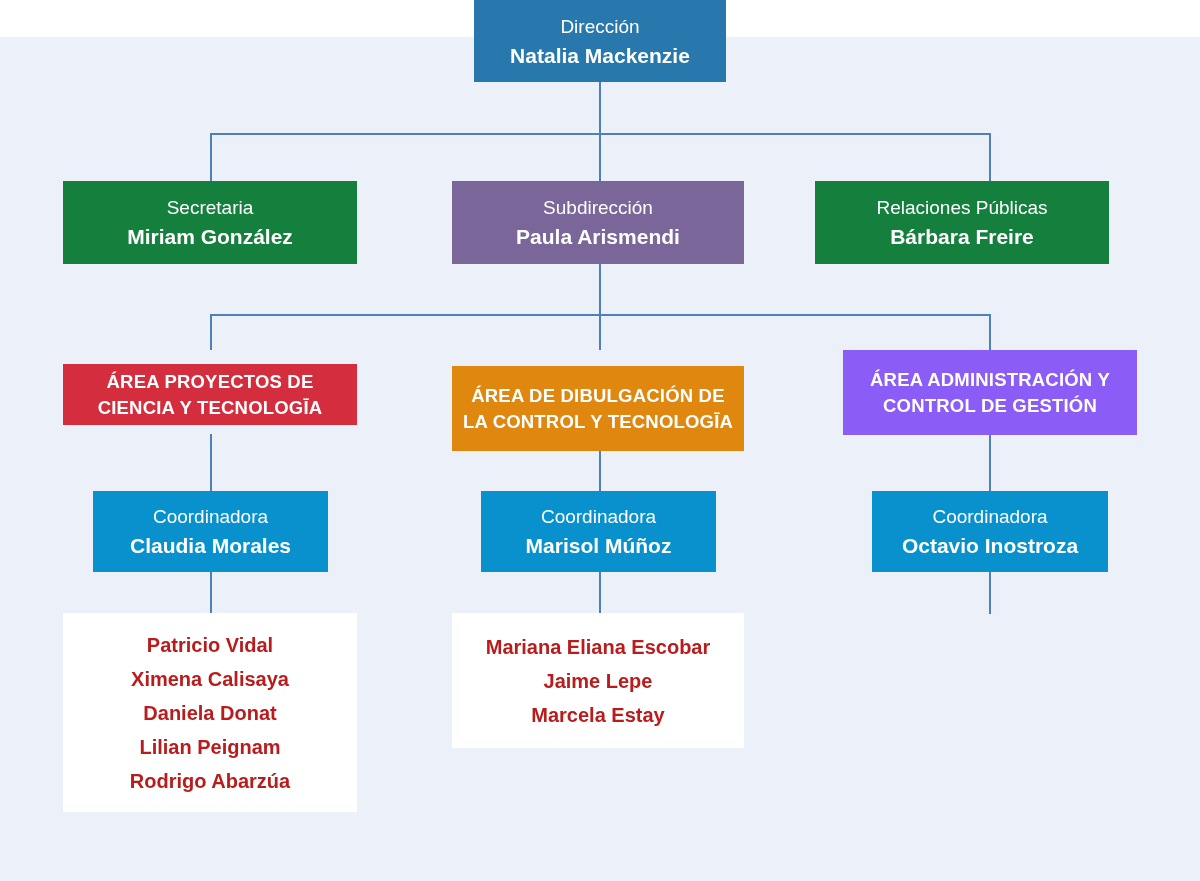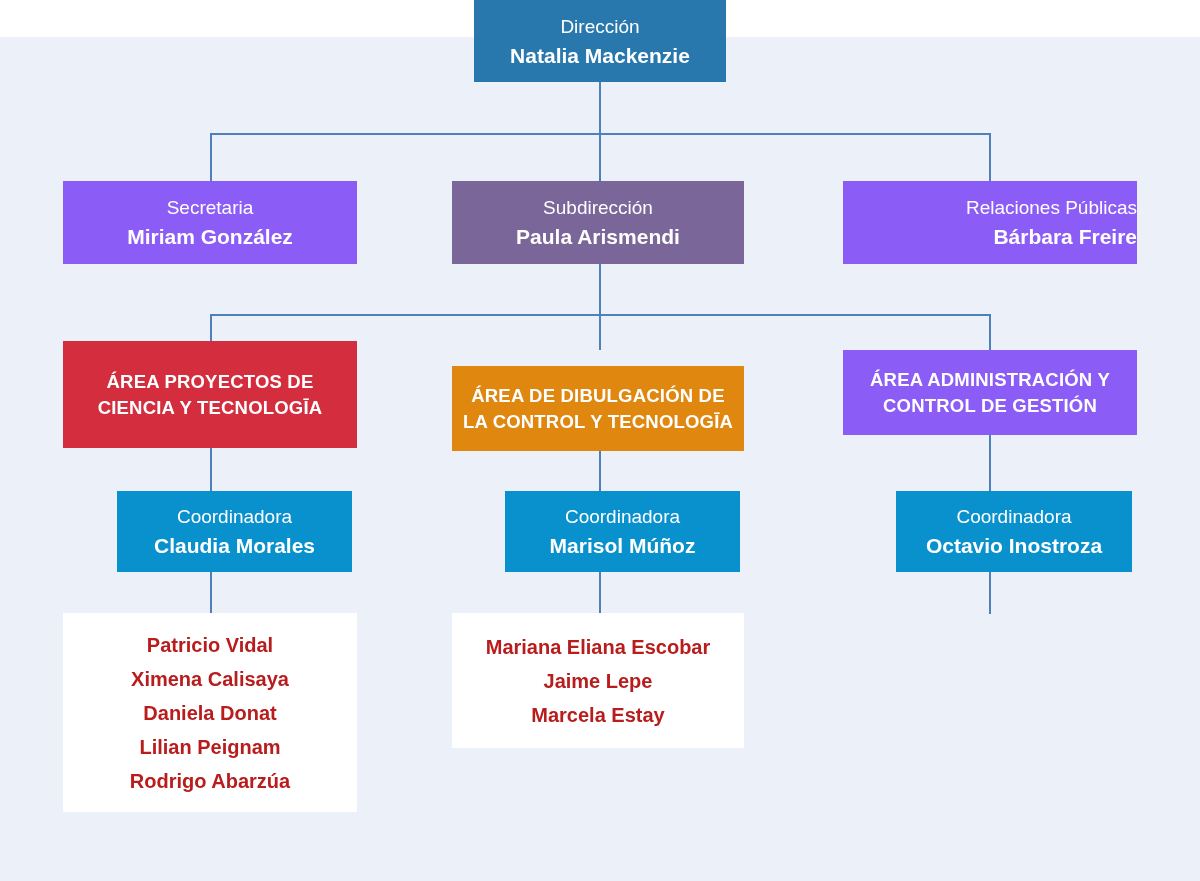--- a/index.html
+++ b/index.html
@@ -11,26 +11,26 @@
   .line{position:absolute;background:#4E80BB;}
   .v{width:2px;}
   .h{height:2px;}
   .box{
     position:absolute;display:flex;flex-direction:column;align-items:center;
     justify-content:center;text-align:center;color:#FFFFFF;
   }
   .role{font-size:19px;font-weight:400;line-height:28px;}
   .pname{font-size:21px;font-weight:700;line-height:29px;}
   .bg-dirblue{background:#2878AD;}
-  .bg-gold{background:#8b5cf6;}
+  .bg-gold{background:#15803d;}
   .bg-purple{background:#7B6699;}
   .bg-red{background:#D32D3E;}
   .bg-orange{background:#E08710;}
   .bg-olive{background:#8b5cf6;}
-  .bg-coordblue{background:#0991CE;margin-left:24px;}
+  .bg-coordblue{background:#0991CE;}
   .area-line{display:block;font-size:18.5px;font-weight:700;line-height:26px;letter-spacing:.2px;}
   .team-box{background:#FFFFFF;color:#b91c1c;}
   .member{display:block;font-size:20px;font-weight:700;line-height:34px;}
 </style>
 </head>
 <body>
 
 <div class="page">
   <div class="top-band"></div>
 
@@ -60,26 +60,26 @@
   </div>
 
   <div class="box bg-gold" style="left:63px;top:181px;width:294px;height:83px;">
     <span class="role">Secretaria</span>
     <span class="pname">Miriam González</span>
   </div>
   <div class="box bg-purple" style="left:452px;top:181px;width:292px;height:83px;">
     <span class="role">Subdirección</span>
     <span class="pname">Paula Arismendi</span>
   </div>
-  <div class="box bg-gold" style="left:843px;top:181px;width:294px;height:83px;align-items:flex-end;">
+  <div class="box bg-gold" style="left:815px;top:181px;width:294px;height:83px;">
     <span class="role">Relaciones Públicas</span>
     <span class="pname">Bárbara Freire</span>
   </div>
 
-  <div class="box bg-red" style="left:63px;top:341px;width:294px;height:107px;align-items:center;">
+  <div class="box bg-red" style="left:63px;top:364px;width:294px;height:61px;align-items:center;">
     <span class="area-line">ÁREA PROYECTOS DE</span>
     <span class="area-line">CIENCIA Y TECNOLOGĪA</span>
   </div>
   <div class="box bg-orange" style="left:452px;top:366px;width:292px;height:85px;">
     <span class="area-line">ÁREA DE DIBULGACIÓN DE</span>
     <span class="area-line">LA CONTROL Y TECNOLOGĪA</span>
   </div>
   <div class="box bg-olive" style="left:843px;top:350px;width:294px;height:85px;">
     <span class="area-line">ÁREA ADMINISTRACIÓN Y</span>
     <span class="area-line">CONTROL DE GESTIÓN</span>

